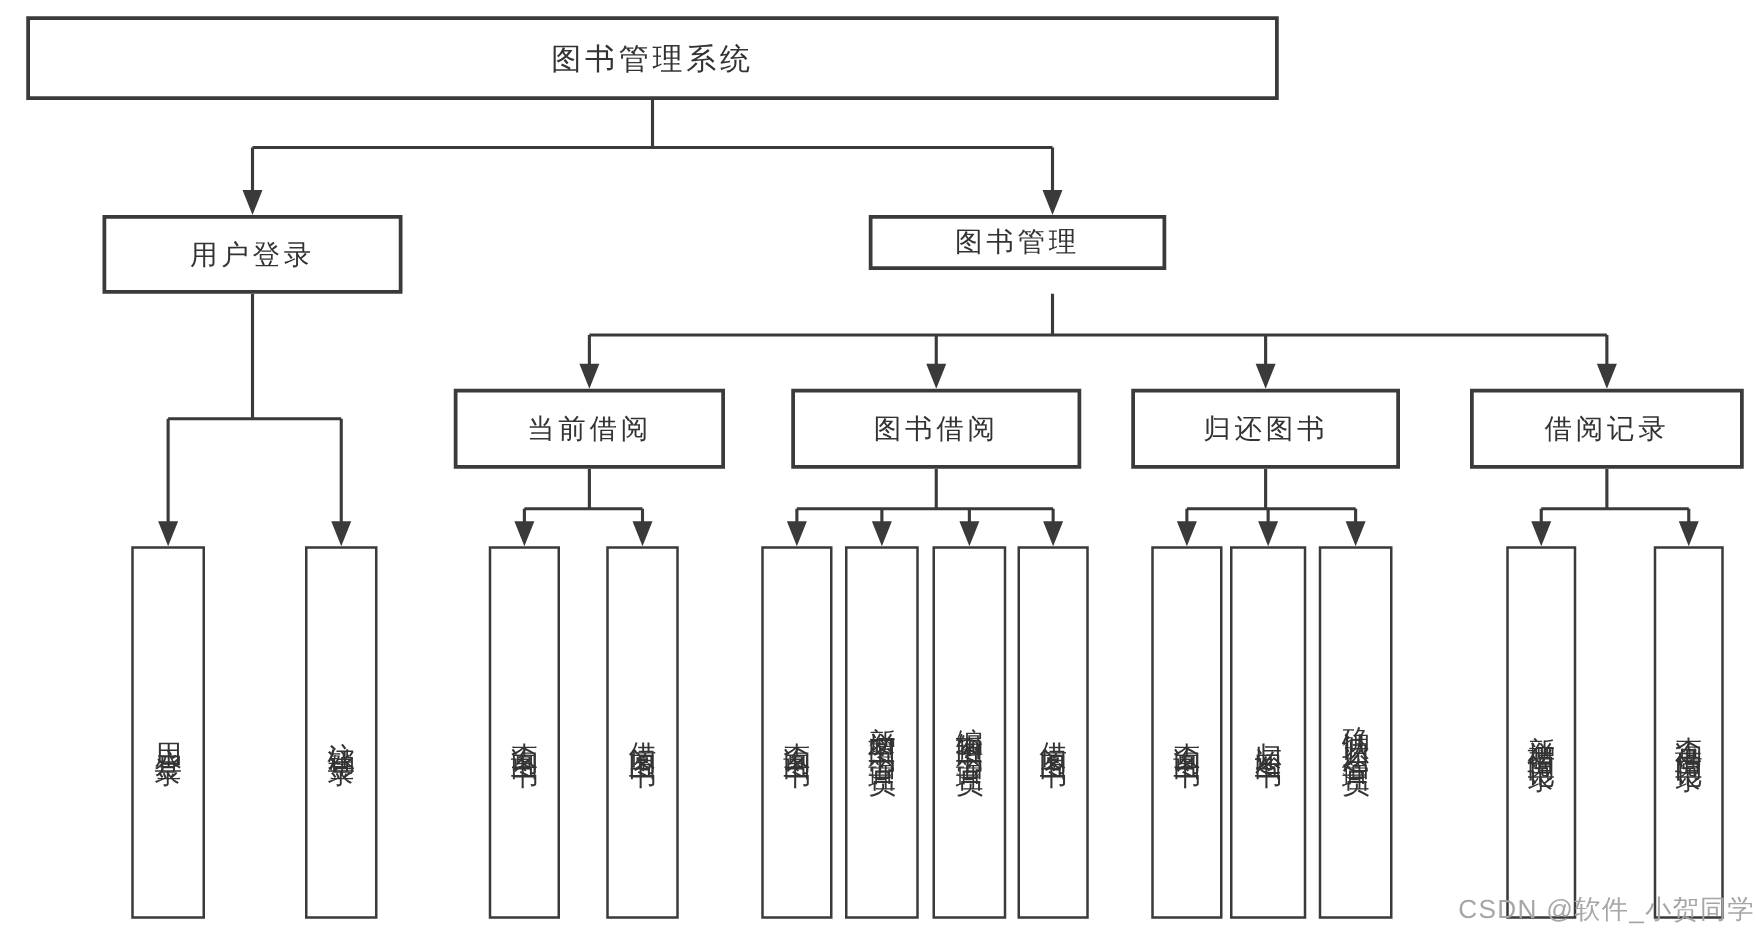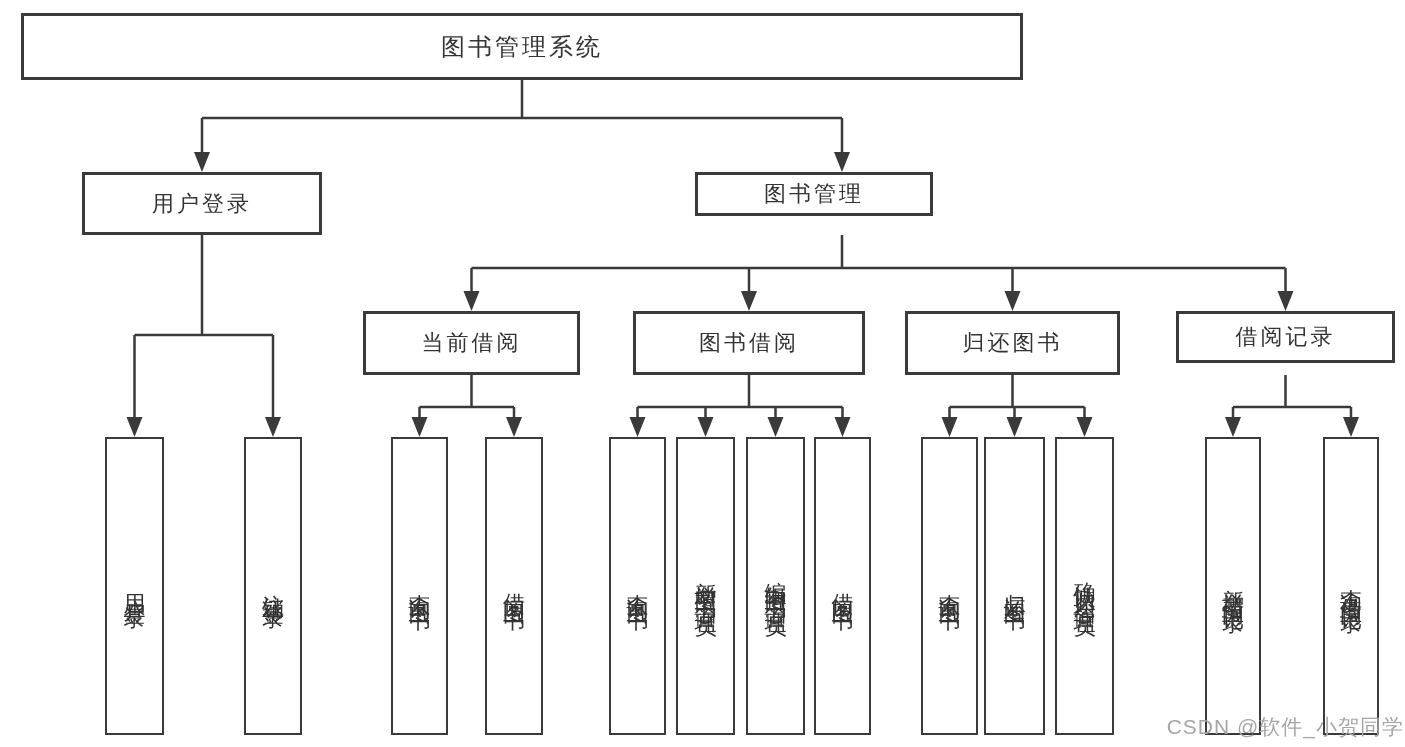--- a/index.html
+++ b/index.html
@@ -96,21 +96,21 @@
 
   <div class="node" style="left:363px;top:311px;width:217px;height:64px;">
     <span class="h-label">当前借阅</span>
   </div>
   <div class="node" style="left:633px;top:311px;width:232px;height:64px;">
     <span class="h-label">图书借阅</span>
   </div>
   <div class="node" style="left:905px;top:311px;width:215px;height:64px;">
     <span class="h-label">归还图书</span>
   </div>
-  <div class="node" style="left:1176px;top:311px;width:219px;height:52px;justify-content:center;">
+  <div class="node" style="left:1176px;top:311px;width:219px;height:64px;justify-content:center;">
     <span class="h-label">借阅记录</span>
   </div>
 
   <div class="node leaf" style="left:105px;top:437px;width:59px;height:298px;">
     <span class="vtext">用户登录</span>
   </div>
   <div class="node leaf" style="left:244px;top:437px;width:58px;height:298px;">
     <span class="vtext">注销登录</span>
   </div>
   <div class="node leaf" style="left:391px;top:437px;width:57px;height:298px;">

